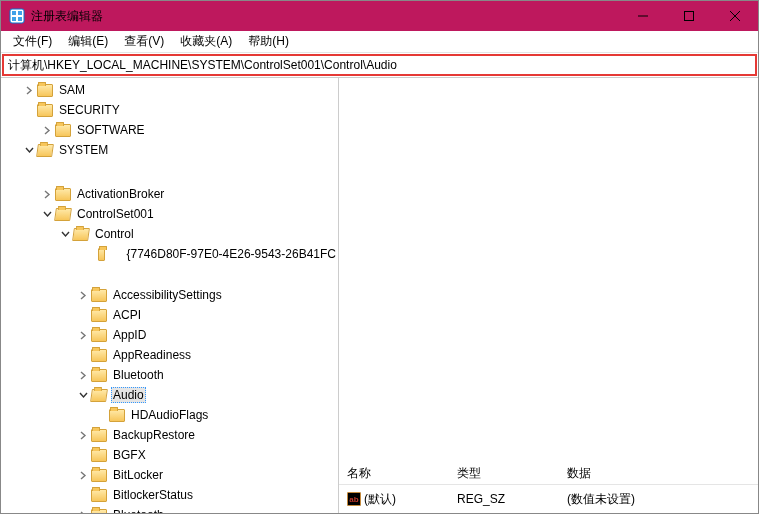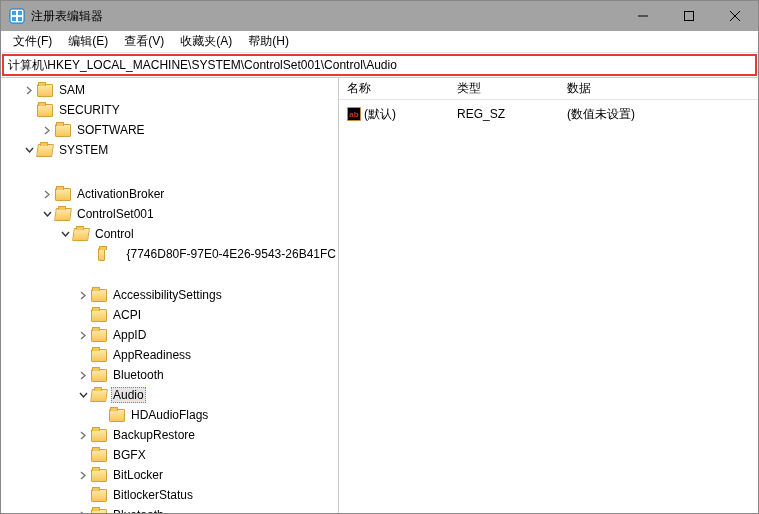--- a/index.html
+++ b/index.html
@@ -1,29 +1,29 @@
 <!DOCTYPE html>
 <html><head>
 <meta charset="utf-8">
 <style>
 * { margin: 0; padding: 0; box-sizing: border-box; font-family: "Microsoft YaHei", "Segoe UI", sans-serif; font-size: 12px; }
 body { background: #fff; width: 759px; height: 514px; overflow: hidden; border: 1px solid #888; display: flex; flex-direction: column; }
-.titlebar { height: 30px; display: flex; align-items: center; padding: 0 0 0 8px; background: #a3a3a3; }
+.titlebar { height: 30px; display: flex; align-items: center; padding: 0 0 0 8px; background: #be185d; }
 .titlebar .icon { width: 16px; height: 16px; margin-right: 6px; }
 .titlebar .title { flex: 1; }
 .win-controls { display: flex; height: 100%; }
 .win-controls div { width: 46px; display: flex; align-items: center; justify-content: center; }
 .menubar { height: 22px; display: flex; align-items: center; padding: 0 6px; gap: 4px; border-bottom: 1px solid #e5e5e5; }
 .menubar span { padding: 2px 6px; }
 .addressbar-wrap { padding: 1px; }
 .addressbar { border: 2px solid #e53935; height: 22px; display: flex; align-items: center; padding: 0 4px; }
 .addressbar input { border: none; outline: none; width: 100%; font-size: 12px; }
 .splitter { flex: 1; display: flex; overflow: hidden; border-top: 1px solid #ccc; }
 .tree-pane { width: 338px; overflow: auto; border-right: 1px solid #ccc; padding-top: 2px; }
-.values-pane { flex: 1; display: flex; flex-direction: column; }
+.values-pane { flex: 1; display: flex; flex-direction: column; justify-content: flex-end; }
 .values-header { display: flex; height: 22px; align-items: center; border-bottom: 1px solid #e5e5e5; padding-left: 8px; }
 .values-header .col-name { width: 110px; }
 .values-header .col-type { width: 110px; }
 .values-header .col-data { flex: 1; }
 .values-body { padding: 4px 8px; }
 .value-row { display: flex; height: 20px; align-items: center; }
 .value-row .col-name { width: 110px; display: flex; align-items: center; gap: 3px; }
 .value-row .col-type { width: 110px; }
 .value-row .col-data { flex: 1; }
 .ab-icon { width: 14px; height: 14px; border: 1px solid #c58b3e; background: #000000; display: inline-flex; align-items: center; justify-content: center; font-size: 8px; color: #c0392b; font-weight: bold; border-radius: 1px; }

